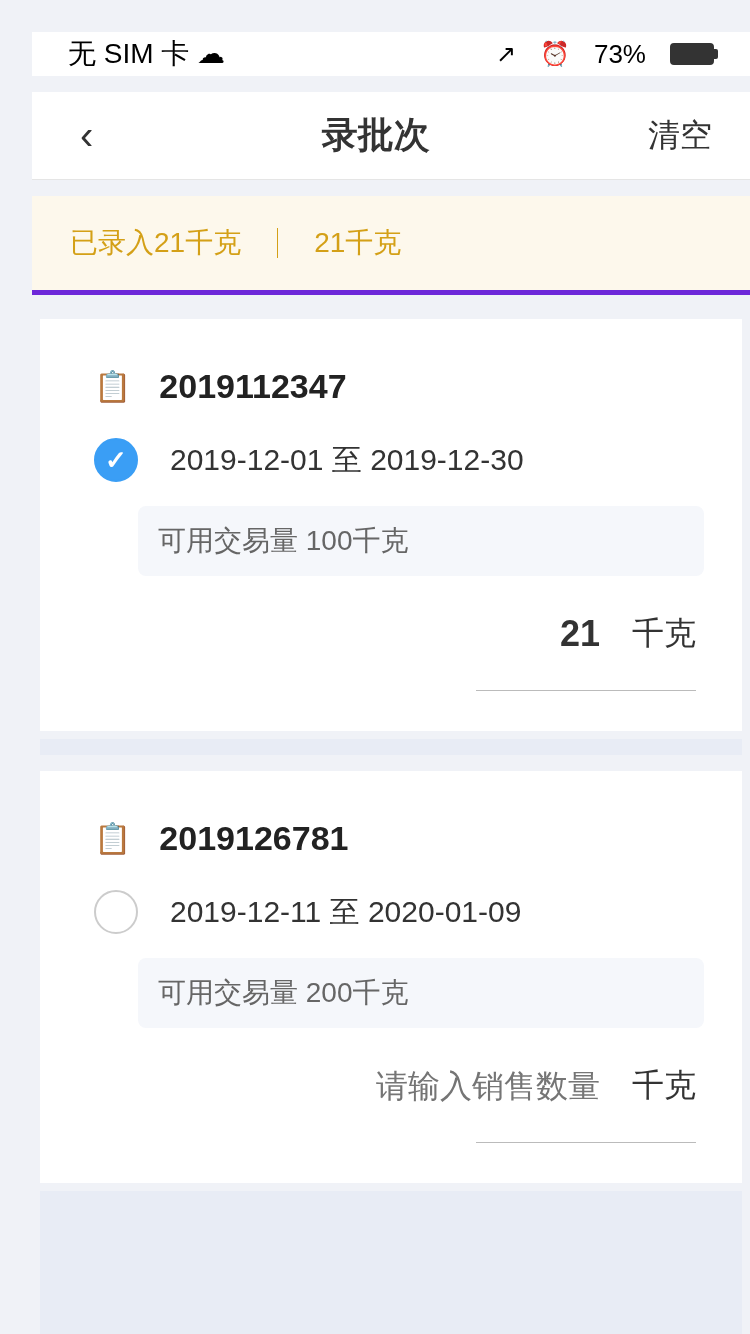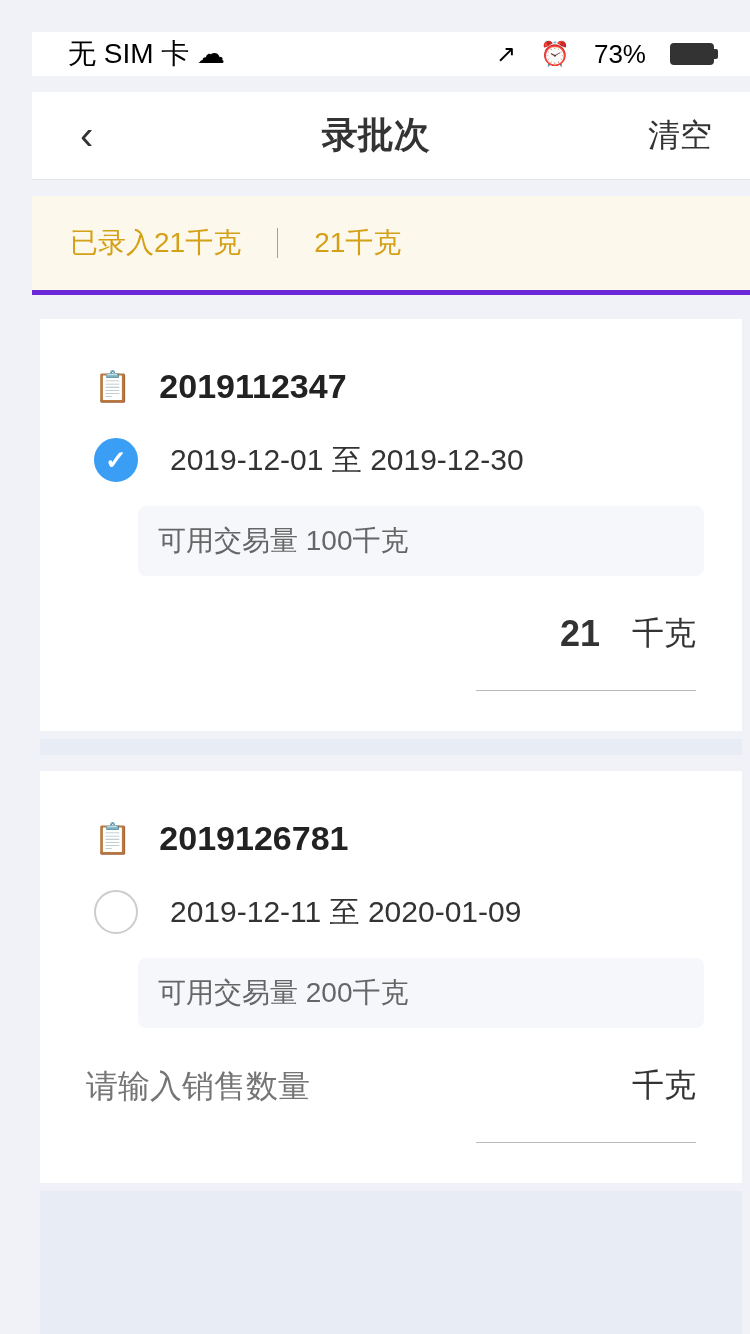--- a/index.html
+++ b/index.html
@@ -191,21 +191,21 @@
     
     .section-gap {
       height: 16px;
       background: #e8ecf5;
     }
 
     
     .quantity-input-placeholder {
       font-size: 32px;
       color: #4c1d95;
-      text-align: left;
+      text-align: right;
       flex: 1;
       border: none;
       outline: none;
       background: transparent;
     }
 
     
     .empty-area {
       background: #e8ecf5;
       flex: 1;

